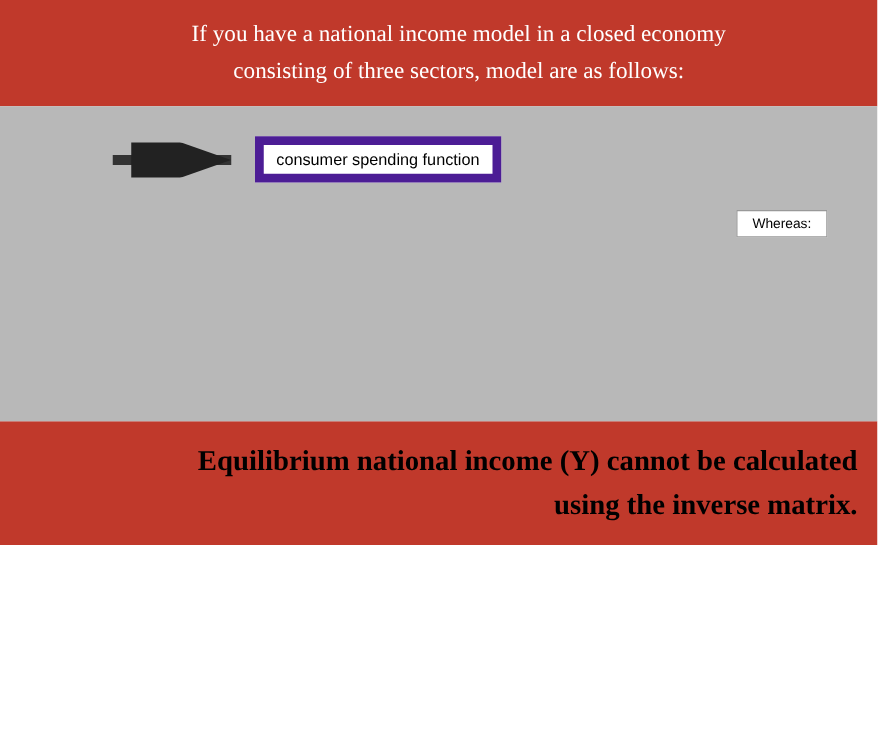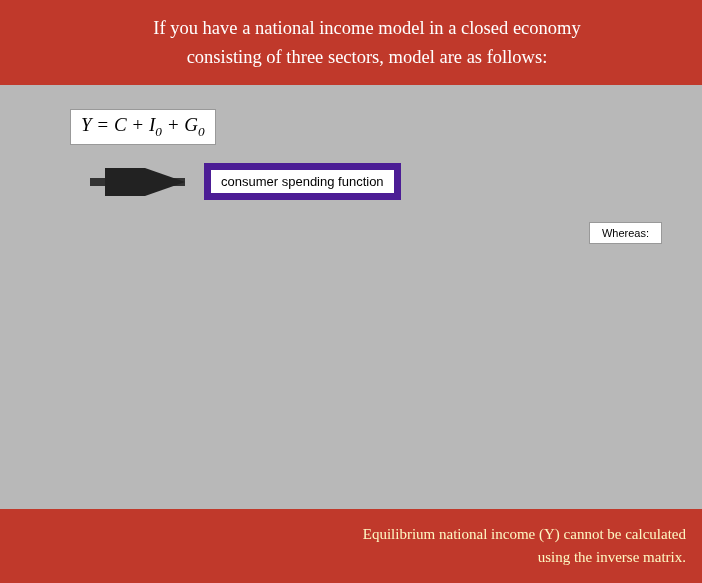--- a/index.html
+++ b/index.html
@@ -9,21 +9,21 @@
       height: 583px;
       background: #ffffff;
       font-family: 'Georgia', serif;
       overflow: hidden;
       position: relative;
     }
 
     .content-wrapper {
       display: flex;
       flex-direction: column;
-      height: 583px;
+      height: 436px;
     }
 
     .top-section {
       background: #c0392b;
       padding: 14px 16px 14px 48px;
       text-align: center;
     }
 
     .top-section .line1,
     .top-section .line2 {
@@ -92,23 +92,24 @@
     }
 
     .bottom-section {
       background: #c0392b;
       padding: 14px 16px 14px 48px;
       text-align: right;
     }
 
     .bottom-section .line1,
     .bottom-section .line2 {
-      color: #fef9c3;
-      font-size: 15px;
+      color: #000000;
+      font-size: 23px;
       line-height: 1.55;
+      font-weight: bold;
     }
 
     
     .math {
       font-style: italic;
     }
     sub {
       font-size: 0.7em;
     }
   </style>
@@ -117,25 +118,20 @@
 
 <div class="content-wrapper">
 
   <div class="top-section">
     <div class="line1">If you have a national income model in a closed economy</div>
     <div class="line2">consisting of three sectors, model are as follows:</div>
   </div>
 
   <div class="gray-box">
 
-    <div>
-      <div class="equation-box">
-        <span class="math"><i>Y</i> = <i>C</i> + <i>I</i><sub>0</sub> + <i>G</i><sub>0</sub></span>
-      </div>
-    </div>
 
     <div class="equation-row">
 
       <div class="arrow-container">
         <svg class="arrow-svg" width="100" height="28" viewBox="0 0 100 28">
           <defs>
             <marker id="arrowhead" markerWidth="10" markerHeight="7" refX="10" refY="3.5" orient="auto">
               <polygon points="0 0, 10 3.5, 0 7" fill="#222"></polygon>
             </marker>
           </defs>

